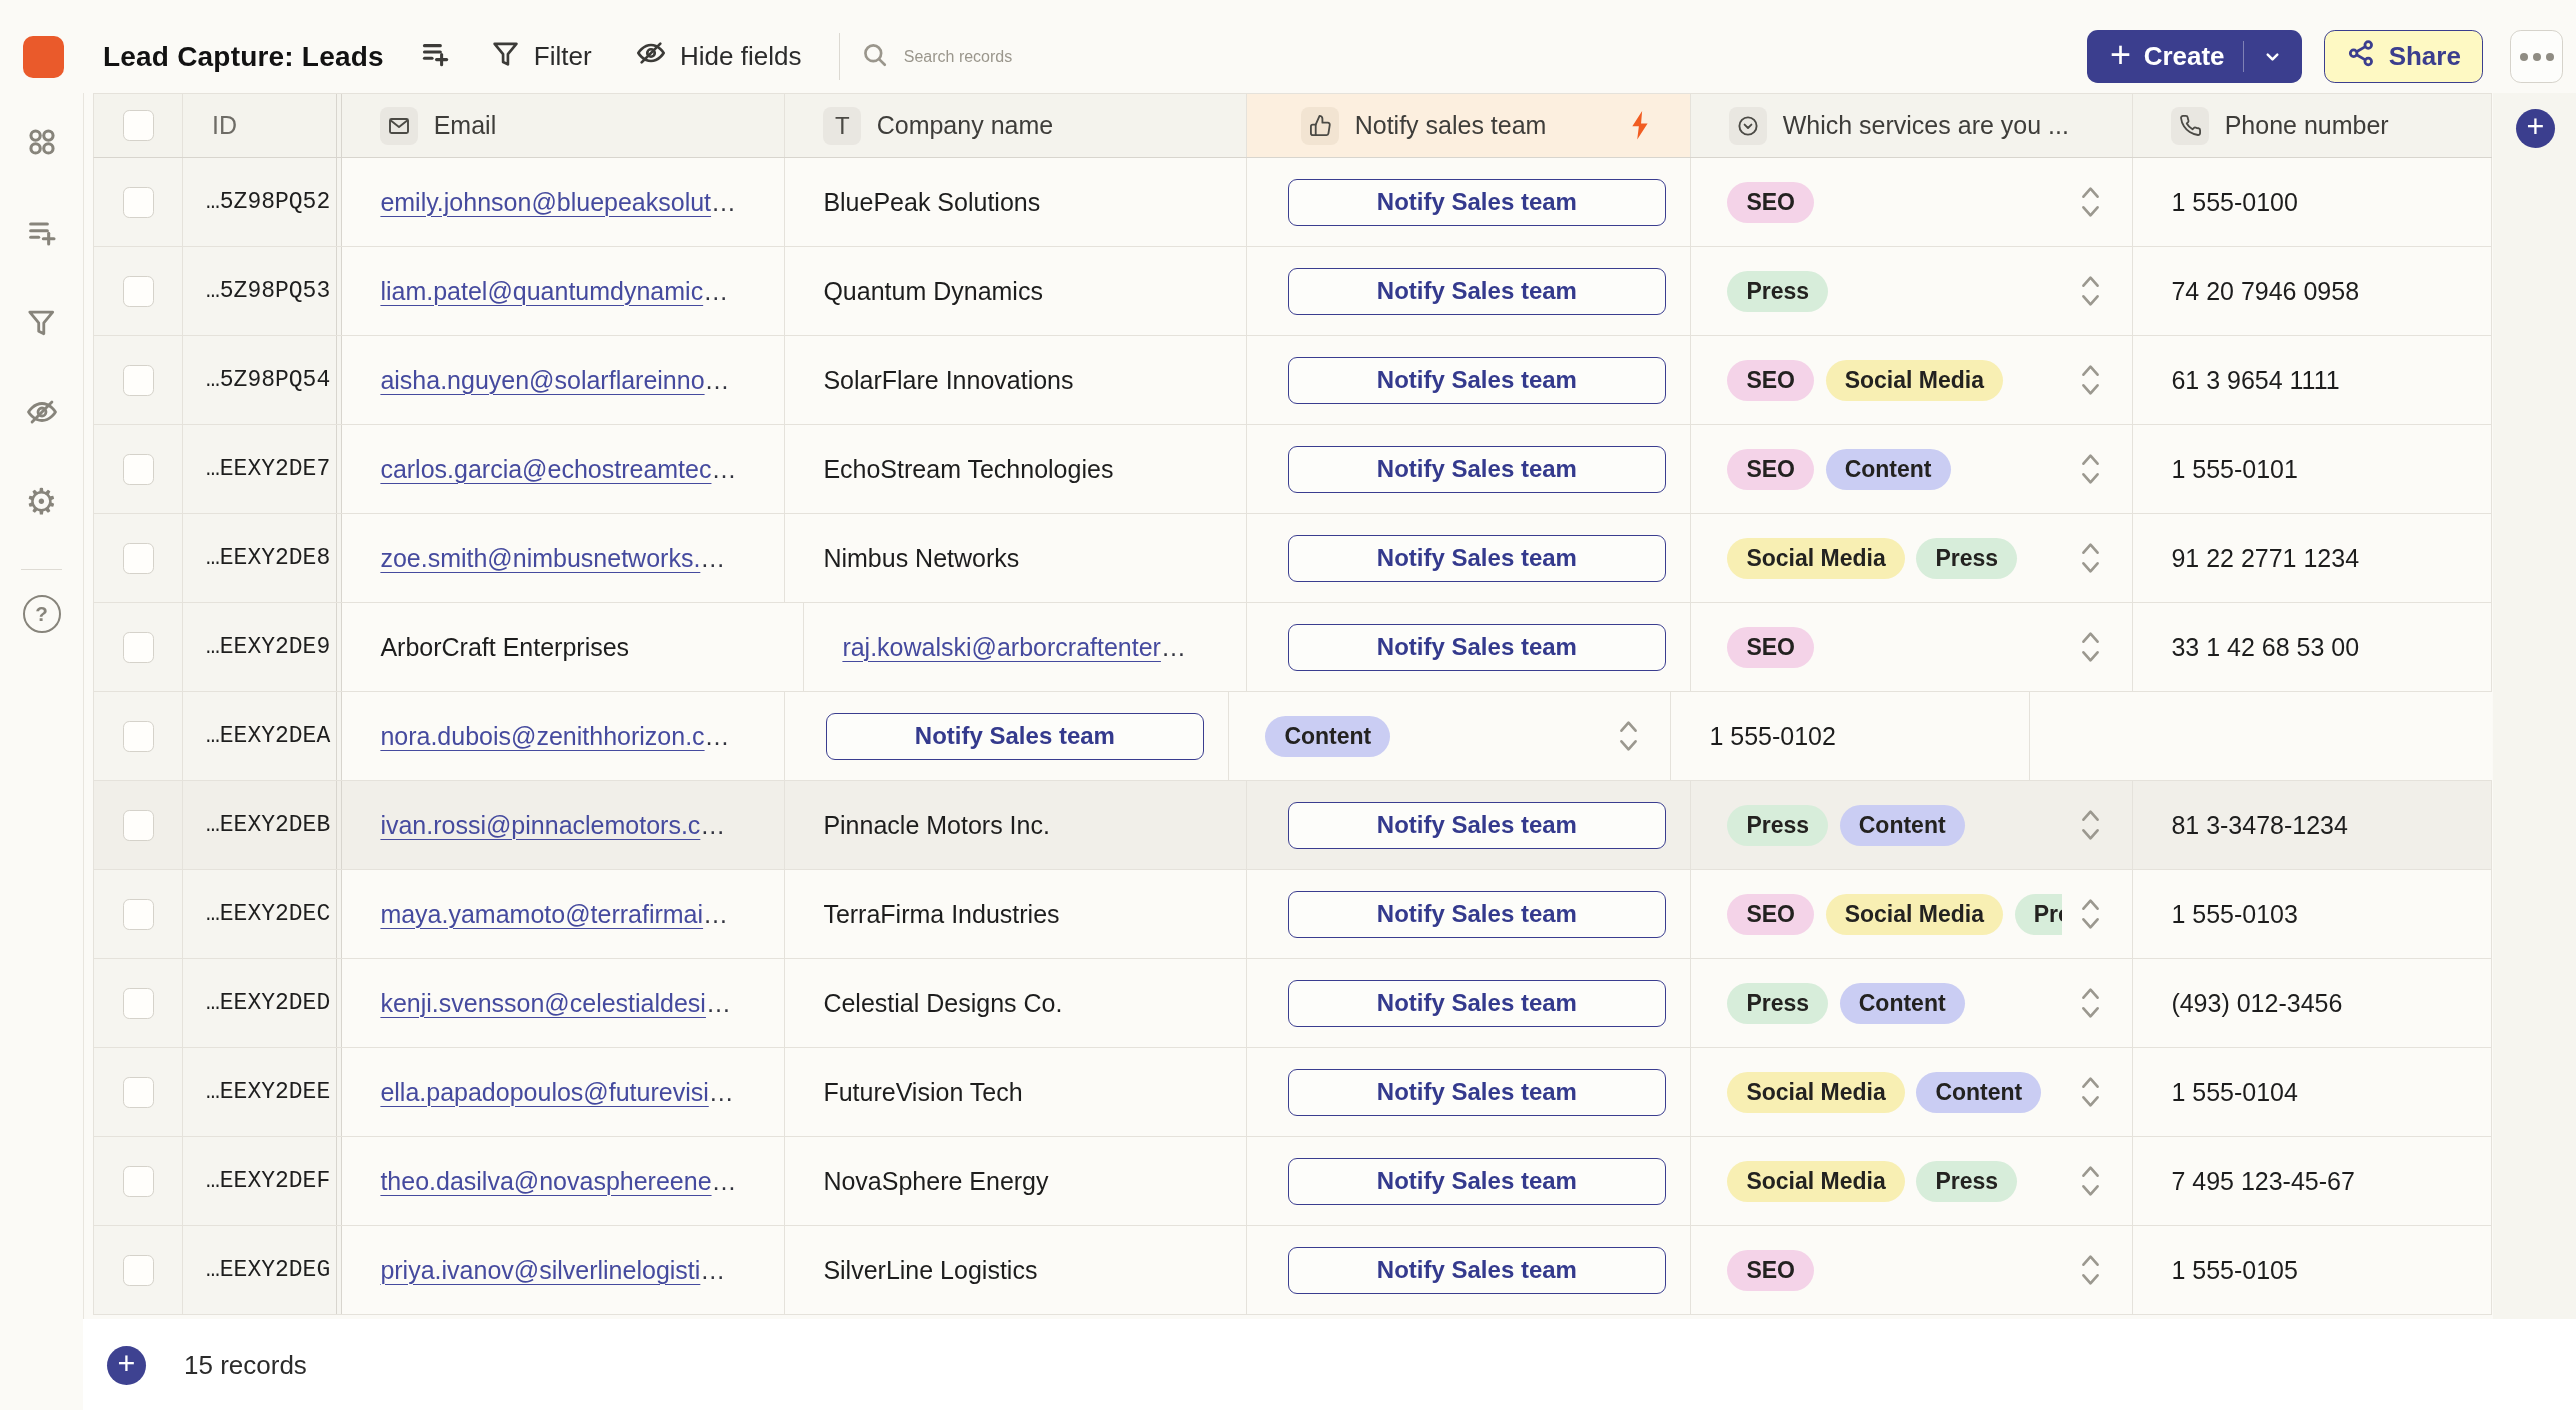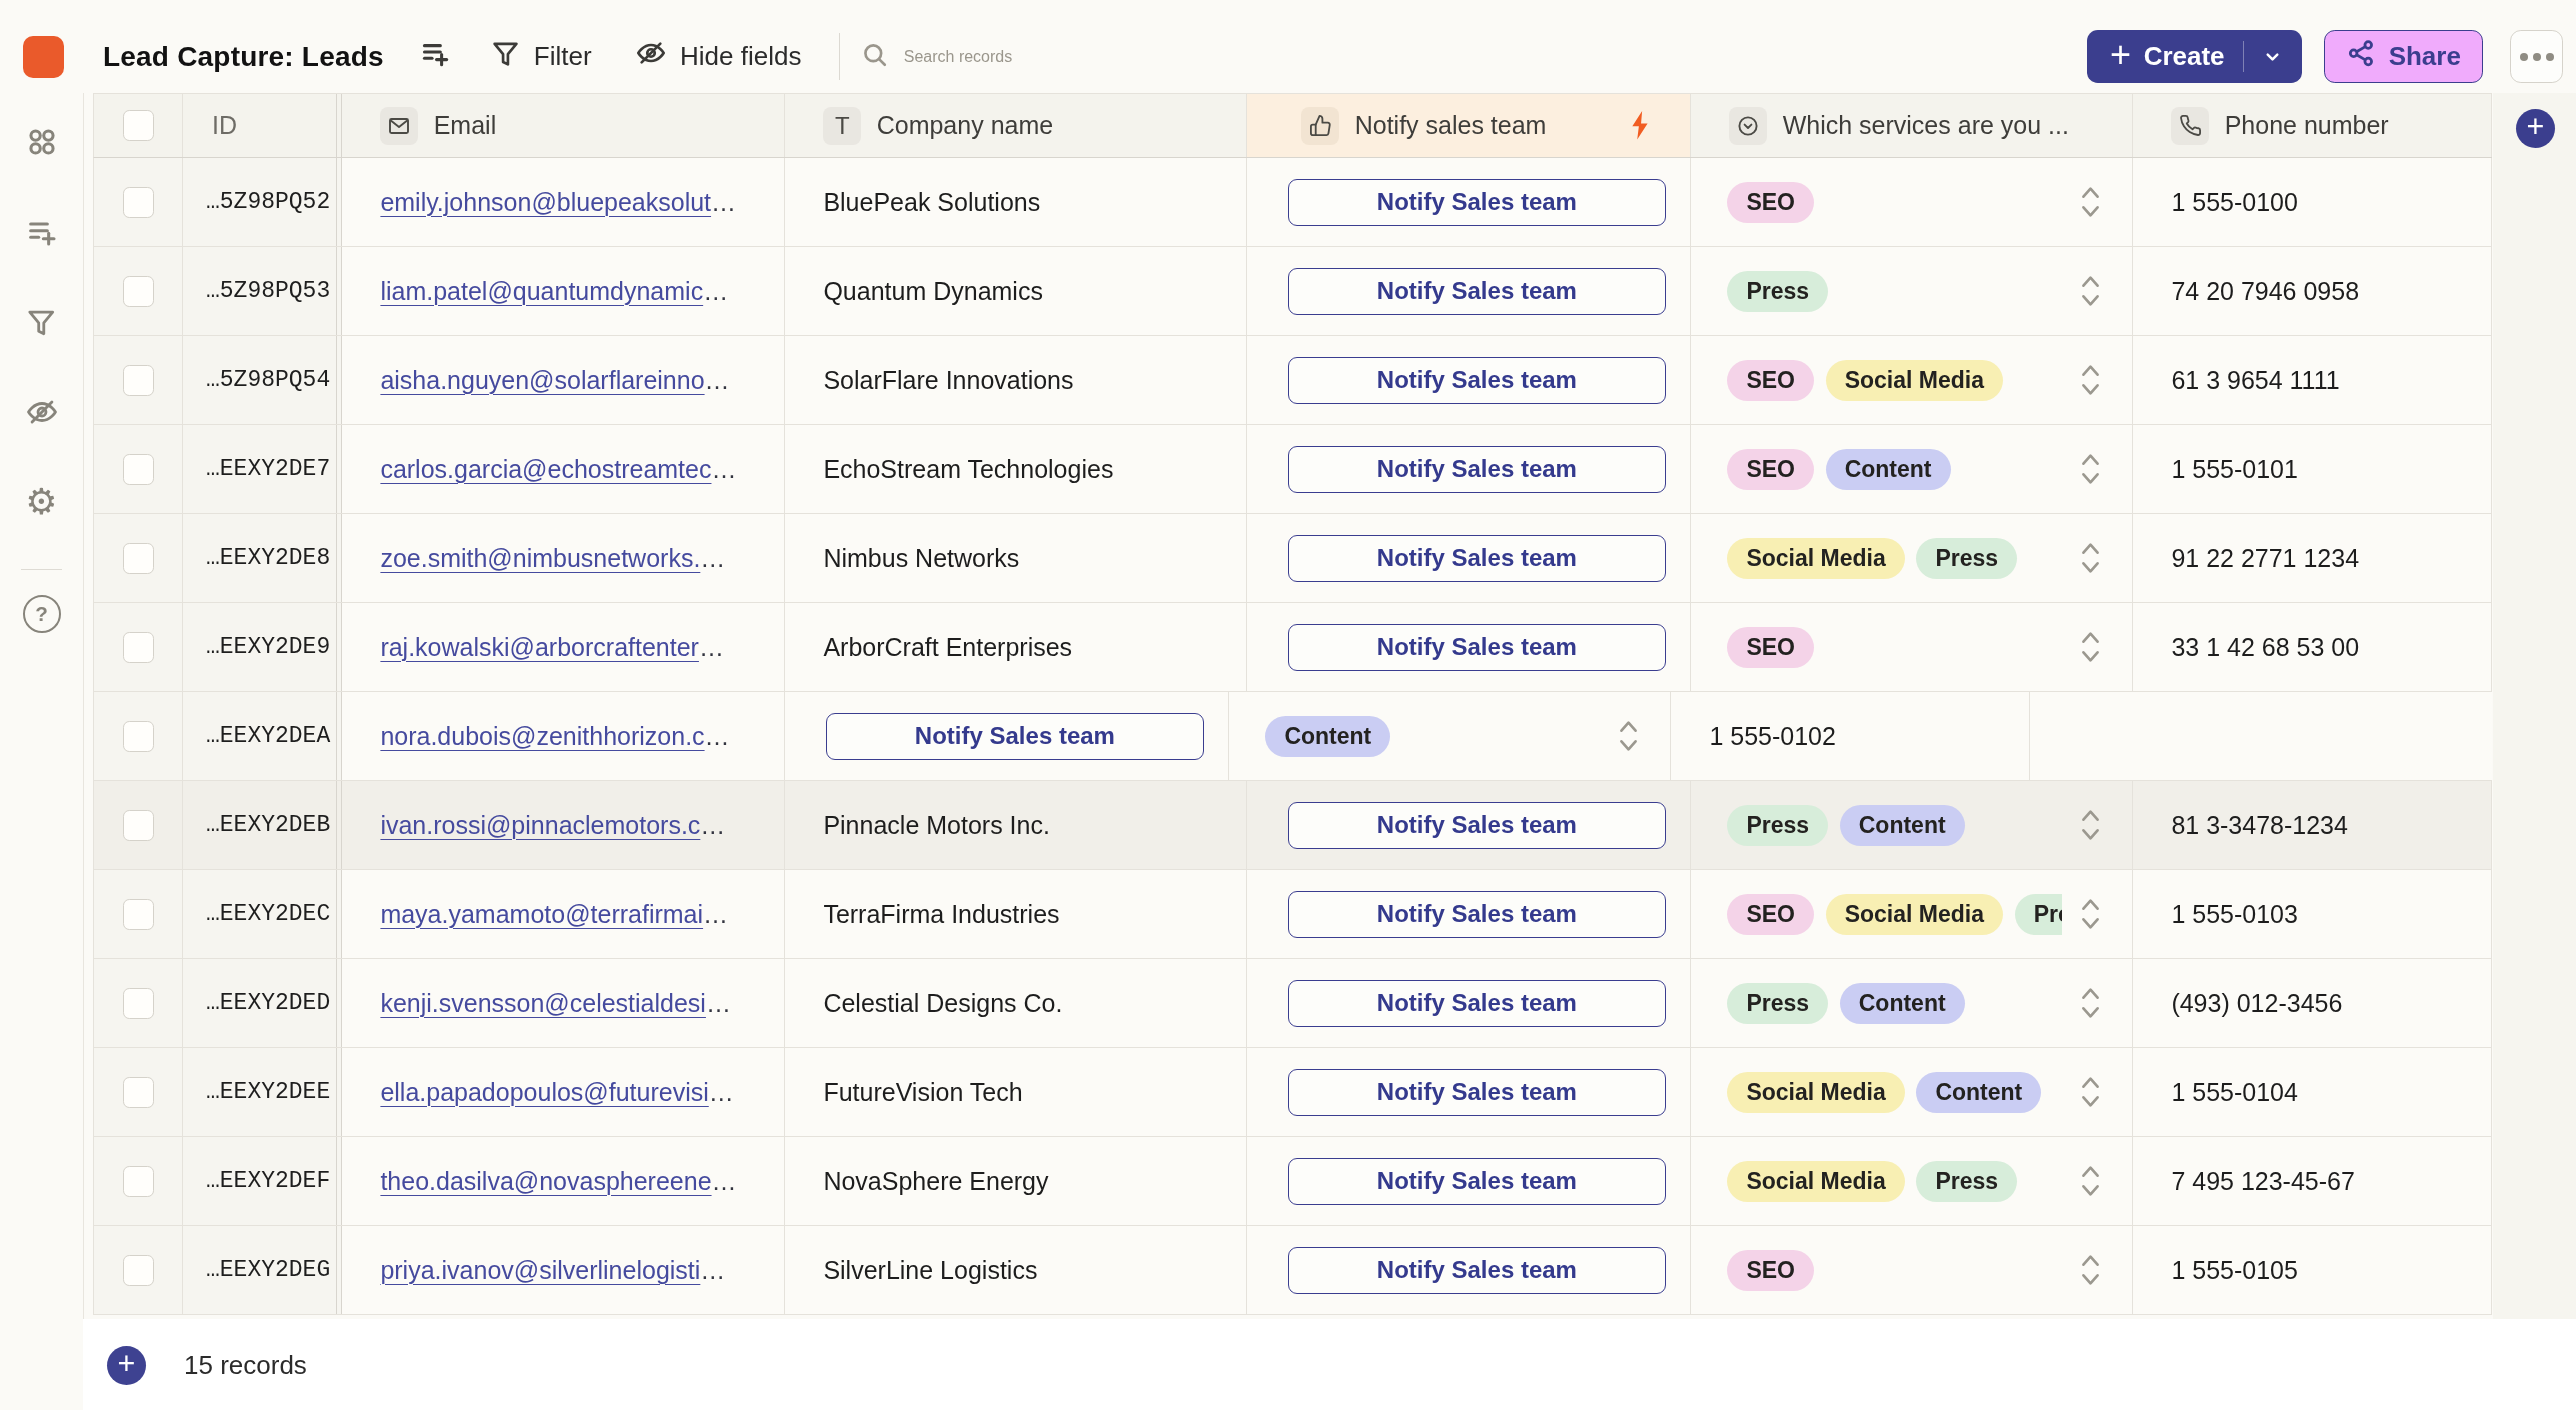--- a/index.html
+++ b/index.html
@@ -35,21 +35,21 @@
   .tb-hide{margin-left:43px;}
   .vdiv{width:0.9px;height:47px;background:#dcd9d2;margin-left:38px;}
   .search{display:flex;align-items:center;gap:14.4px;margin-left:20px;color:#9a968c;font-size:16px;cursor:text;white-space:nowrap;}
   .tb-right{margin-left:auto;display:flex;align-items:center;margin-right:12.6px;}
   .create-btn{display:flex;align-items:center;height:53px;background:var(--indigo);border-radius:10.8px;color:#fff;padding:0 0;cursor:pointer;}
   .create-main{display:flex;align-items:center;gap:12.6px;padding:0 18px 0 23px;}
   .create-plus{font-size:36px;font-weight:400;line-height:1;margin-top:-3.6px;}
   .create-label{font-size:26px;font-weight:700;}
   .create-sep{width:0.9px;height:30.5px;background:rgba(255,255,255,.35);}
   .create-caret{padding:0 18px;display:flex;align-items:center;}
-  .share-btn{display:flex;align-items:center;gap:11.7px;height:53px;padding:0 21.5px;margin-left:21.5px;background:#f0abfc;border:1.8px solid var(--indigo);border-radius:10.8px;color:var(--indigo);font-size:26px;font-weight:700;cursor:pointer;font-family:inherit;}
+  .share-btn{display:flex;align-items:center;gap:11.7px;height:53px;padding:0 21.5px;margin-left:21.5px;background:#fef9c3;border:1.8px solid var(--indigo);border-radius:10.8px;color:var(--indigo);font-size:26px;font-weight:700;cursor:pointer;font-family:inherit;}
   .more-btn{width:53px;height:53px;margin-left:27px;background:#fdfdfb;border:1.8px solid #d6d3cb;border-radius:10.8px;display:flex;align-items:center;justify-content:center;gap:5.4px;cursor:pointer;}
   .more-btn i{width:8px;height:8px;border-radius:50%;background:#8f8c83;display:block;}
 
   
   .sidebar{position:absolute;left:0;top:93px;width:83px;height:1318px;background:var(--bg);border-right:0.9px solid #e8e5de;display:flex;flex-direction:column;align-items:center;}
   .sb-icon{width:34px;height:34px;display:flex;align-items:center;justify-content:center;color:var(--gray-icon);cursor:pointer;flex:none;}
   .sb-icon.first{margin-top:32px;}
   .sb-icon + .sb-icon{margin-top:56px;}
   .sb-divider{width:41px;height:0.9px;background:#dedbd4;margin-top:50px;flex:none;}
   .sb-help{margin-top:25px;width:34px;height:34px;border:2.7px solid var(--gray-icon);border-radius:50%;color:var(--gray-icon);display:flex;align-items:center;justify-content:center;font-size:20.6px;font-weight:700;cursor:pointer;}
@@ -452,25 +452,25 @@
           </div>
         </div>
         <div class="row">
           <div class="cell c-check">
             <span class="checkbox"></span>
           </div>
           <div class="cell c-id">
             <span class="id-text">…EEXY2DE9</span>
           </div>
           <div class="c-gap"></div>
+          <div class="cell c-company">
+            <span class="company-text">ArborCraft Enterprises</span>
+          </div>
           <div class="cell c-email">
             <span class="email-wrap"><a class="email-link">raj.kowalski@arborcraftenter</a><span class="trunc">…</span></span>
-          </div>
-          <div class="cell c-company">
-            <span class="company-text">ArborCraft Enterprises</span>
           </div>
           <div class="cell c-notify">
             <button class="notify-btn">Notify Sales team</button>
           </div>
           <div class="cell c-services">
             <div class="tags">
               <span class="tag" style="background: rgb(244, 211, 232);">SEO</span>
             </div>
             <span class="expand">
               <svg width="23" height="39" viewBox="0 0 26 44" fill="none" stroke="currentColor" stroke-width="3" stroke-linecap="round" stroke-linejoin="round">

